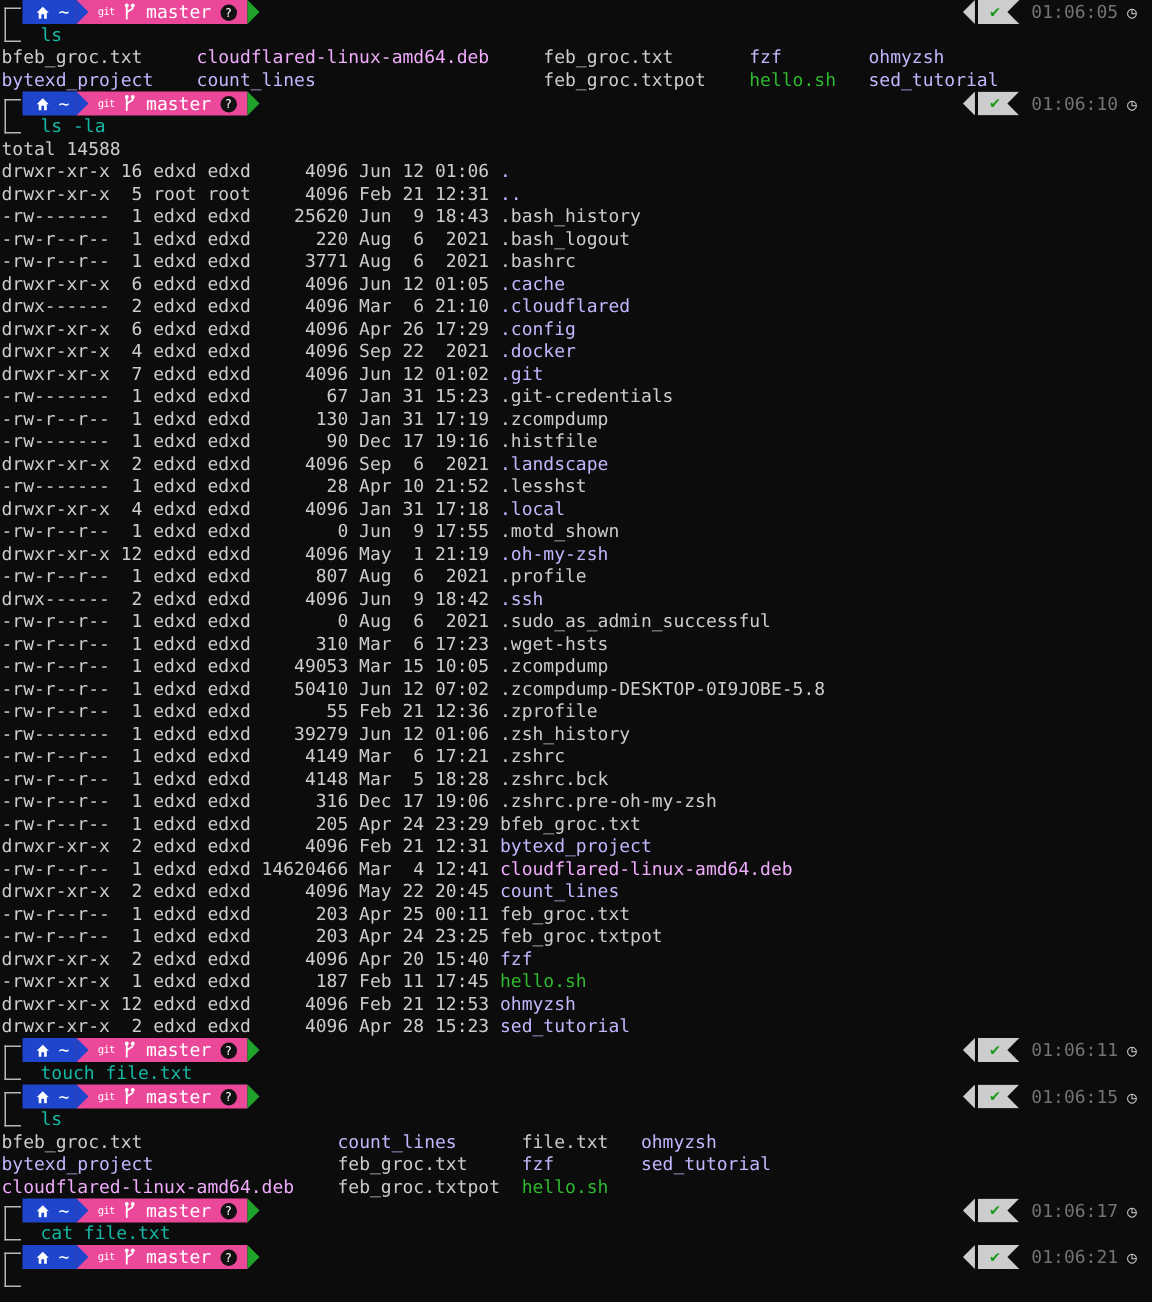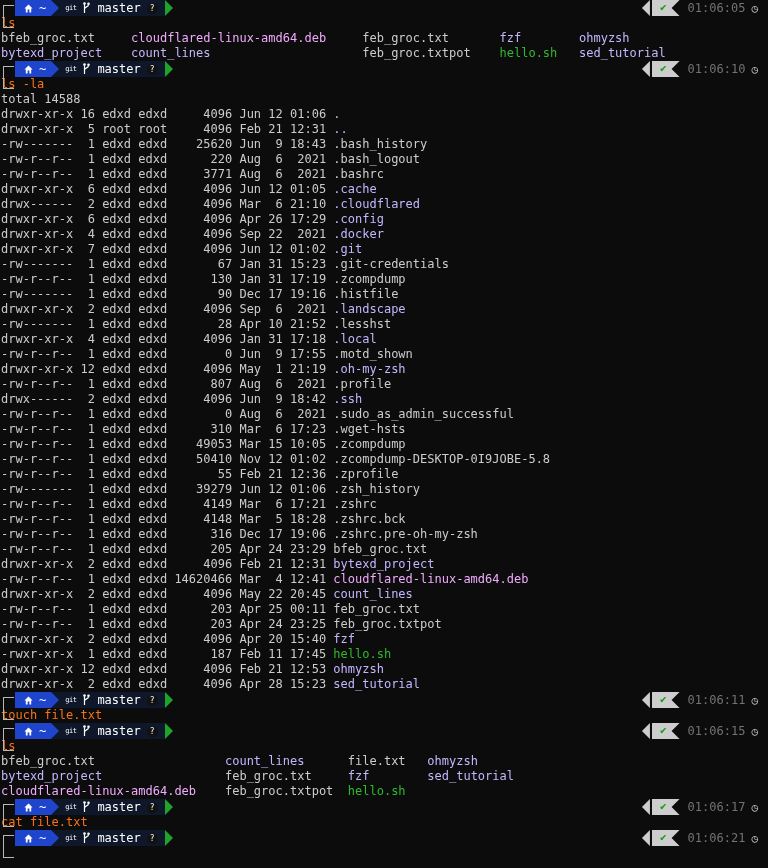--- a/index.html
+++ b/index.html
@@ -20,42 +20,42 @@
     position:absolute;left:2px;top:5px;width:10px;height:21px;
     border:1px solid #b8b8b8;border-right:none;
   }
   .prow{display:flex;align-items:stretch;height:16px;margin-left:14px;padding-right:10px;}
   .seg{display:flex;align-items:center;position:relative;color:#ffffff;}
   .seg-blue{background:#1e45cc;padding:0 5px 0 9px;gap:6px;z-index:2;}
   .seg-blue::after{
     content:"";position:absolute;left:100%;top:0;z-index:3;
     border-top:8px solid transparent;border-bottom:8px solid transparent;border-left:8px solid #1e45cc;
   }
-  .seg-green{background:#0f172a;padding:0 7px 0 14px;gap:6px;z-index:1;}
+  .seg-green{background:#ec4899;padding:0 7px 0 14px;gap:6px;z-index:1;}
   .seg-green::after{
     content:"";position:absolute;left:100%;top:0;z-index:1;
     border-top:8px solid transparent;border-bottom:8px solid transparent;border-left:8px solid #1fa32b;
   }
   .gitword{font-size:7px;letter-spacing:-0.5px;line-height:16px;}
   .qbadge{
     width:11px;height:11px;border-radius:50%;background:#121212;color:#ffffff;
     font-size:8px;line-height:11px;text-align:center;
   }
   .spacer{flex:1;}
   .status{display:flex;align-items:center;}
   .stat-tip{width:8px;height:16px;background:#cdcdcd;clip-path:polygon(100% 0,0 50%,100% 100%);margin-right:2px;}
   .stat-box{
     height:16px;background:#cdcdcd;display:flex;align-items:center;
     padding:0 13px 0 8px;
     clip-path:polygon(0 0,100% 0,calc(100% - 8px) 50%,100% 100%,0 100%);
   }
   .check{color:#169c16;font-size:11px;line-height:16px;}
   .ptime{margin-left:8px;color:#737373;}
   .clock{margin-left:6px;color:#cccccc;font-size:11px;}
-  .crow{height:15px;line-height:15px;white-space:pre;color:#f97316;}
+  .crow{height:15px;line-height:15px;padding-left:26px;white-space:pre;color:#14b8a6;}
 </style>
 </head>
 <body>
 
 <div id="terminal">
   <div class="cblock">
     <div class="bracket"></div>
     <div class="prow">
       <div class="seg seg-blue">
         <svg width="9" height="9" viewBox="0 0 10 10">
@@ -137,21 +137,21 @@
     <div class="tline"><span class="c-fg">drwxr-xr-x  2 edxd edxd     4096 Sep  6  2021 </span><span class="c-dir">.landscape</span></div>
     <div class="tline"><span class="c-fg">-rw-------  1 edxd edxd       28 Apr 10 21:52 </span><span class="c-fg">.lesshst</span></div>
     <div class="tline"><span class="c-fg">drwxr-xr-x  4 edxd edxd     4096 Jan 31 17:18 </span><span class="c-dir">.local</span></div>
     <div class="tline"><span class="c-fg">-rw-r--r--  1 edxd edxd        0 Jun  9 17:55 </span><span class="c-fg">.motd_shown</span></div>
     <div class="tline"><span class="c-fg">drwxr-xr-x 12 edxd edxd     4096 May  1 21:19 </span><span class="c-dir">.oh-my-zsh</span></div>
     <div class="tline"><span class="c-fg">-rw-r--r--  1 edxd edxd      807 Aug  6  2021 </span><span class="c-fg">.profile</span></div>
     <div class="tline"><span class="c-fg">drwx------  2 edxd edxd     4096 Jun  9 18:42 </span><span class="c-dir">.ssh</span></div>
     <div class="tline"><span class="c-fg">-rw-r--r--  1 edxd edxd        0 Aug  6  2021 </span><span class="c-fg">.sudo_as_admin_successful</span></div>
     <div class="tline"><span class="c-fg">-rw-r--r--  1 edxd edxd      310 Mar  6 17:23 </span><span class="c-fg">.wget-hsts</span></div>
     <div class="tline"><span class="c-fg">-rw-r--r--  1 edxd edxd    49053 Mar 15 10:05 </span><span class="c-fg">.zcompdump</span></div>
-    <div class="tline"><span class="c-fg">-rw-r--r--  1 edxd edxd    50410 Nov 12 01:02 </span><span class="c-fg">.zcompdump-DESKTOP-0I9JOBE-5.8</span></div>
+    <div class="tline"><span class="c-fg">-rw-r--r--  1 edxd edxd    50410 Jun 12 07:02 </span><span class="c-fg">.zcompdump-DESKTOP-0I9JOBE-5.8</span></div>
     <div class="tline"><span class="c-fg">-rw-r--r--  1 edxd edxd       55 Feb 21 12:36 </span><span class="c-fg">.zprofile</span></div>
     <div class="tline"><span class="c-fg">-rw-------  1 edxd edxd    39279 Jun 12 01:06 </span><span class="c-fg">.zsh_history</span></div>
     <div class="tline"><span class="c-fg">-rw-r--r--  1 edxd edxd     4149 Mar  6 17:21 </span><span class="c-fg">.zshrc</span></div>
     <div class="tline"><span class="c-fg">-rw-r--r--  1 edxd edxd     4148 Mar  5 18:28 </span><span class="c-fg">.zshrc.bck</span></div>
     <div class="tline"><span class="c-fg">-rw-r--r--  1 edxd edxd      316 Dec 17 19:06 </span><span class="c-fg">.zshrc.pre-oh-my-zsh</span></div>
     <div class="tline"><span class="c-fg">-rw-r--r--  1 edxd edxd      205 Apr 24 23:29 </span><span class="c-fg">bfeb_groc.txt</span></div>
     <div class="tline"><span class="c-fg">drwxr-xr-x  2 edxd edxd     4096 Feb 21 12:31 </span><span class="c-dir">bytexd_project</span></div>
     <div class="tline"><span class="c-fg">-rw-r--r--  1 edxd edxd 14620466 Mar  4 12:41 </span><span class="c-red">cloudflared-linux-amd64.deb</span></div>
     <div class="tline"><span class="c-fg">drwxr-xr-x  2 edxd edxd     4096 May 22 20:45 </span><span class="c-dir">count_lines</span></div>
     <div class="tline"><span class="c-fg">-rw-r--r--  1 edxd edxd      203 Apr 25 00:11 </span><span class="c-fg">feb_groc.txt</span></div>

